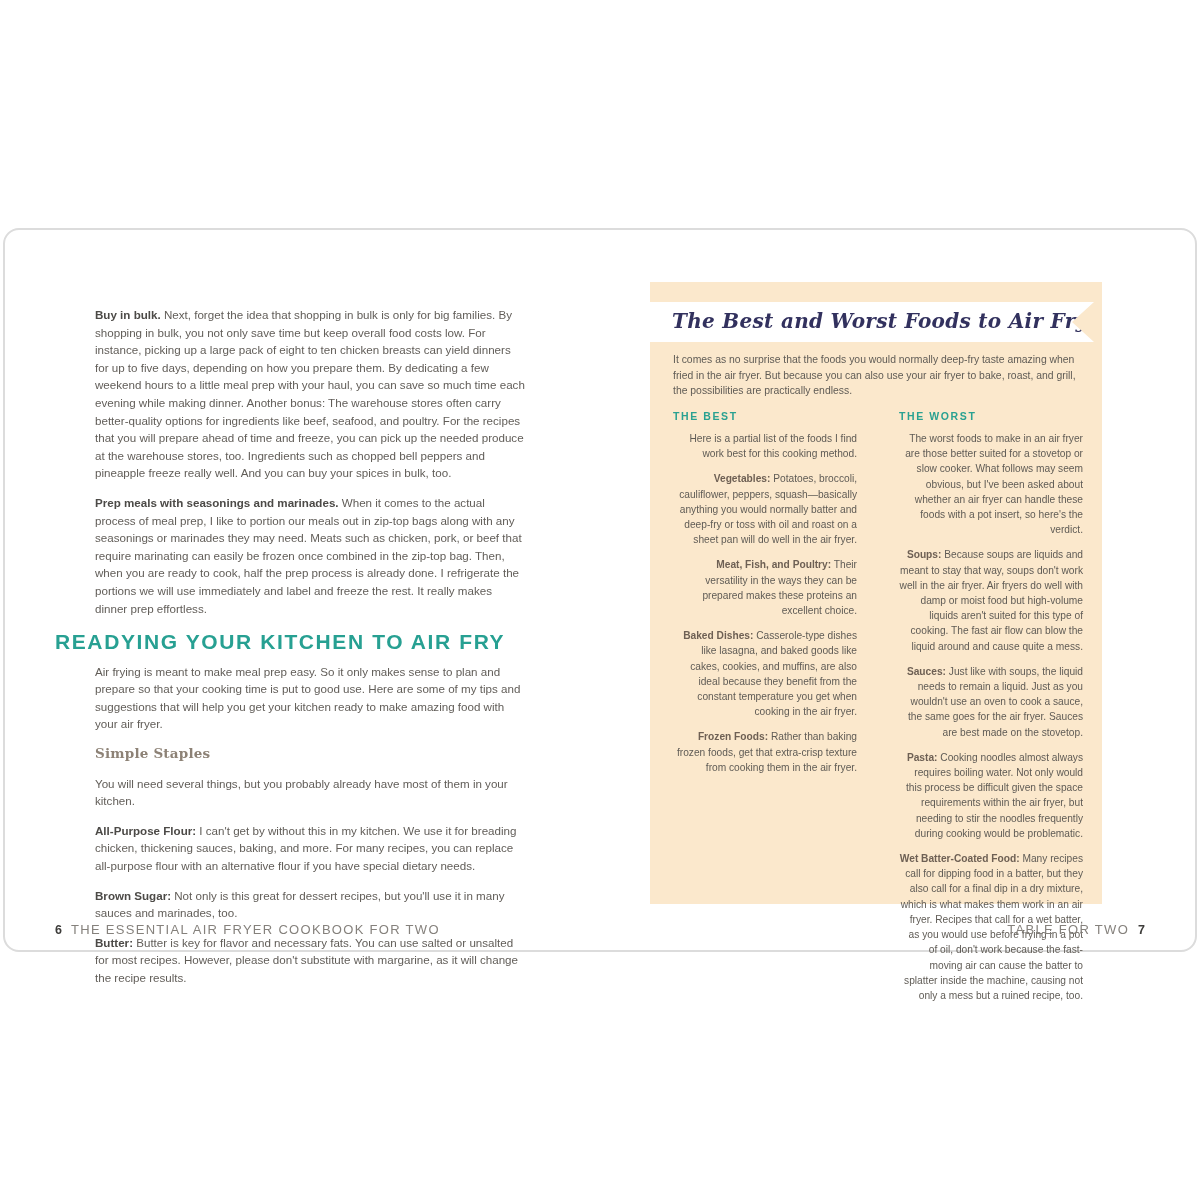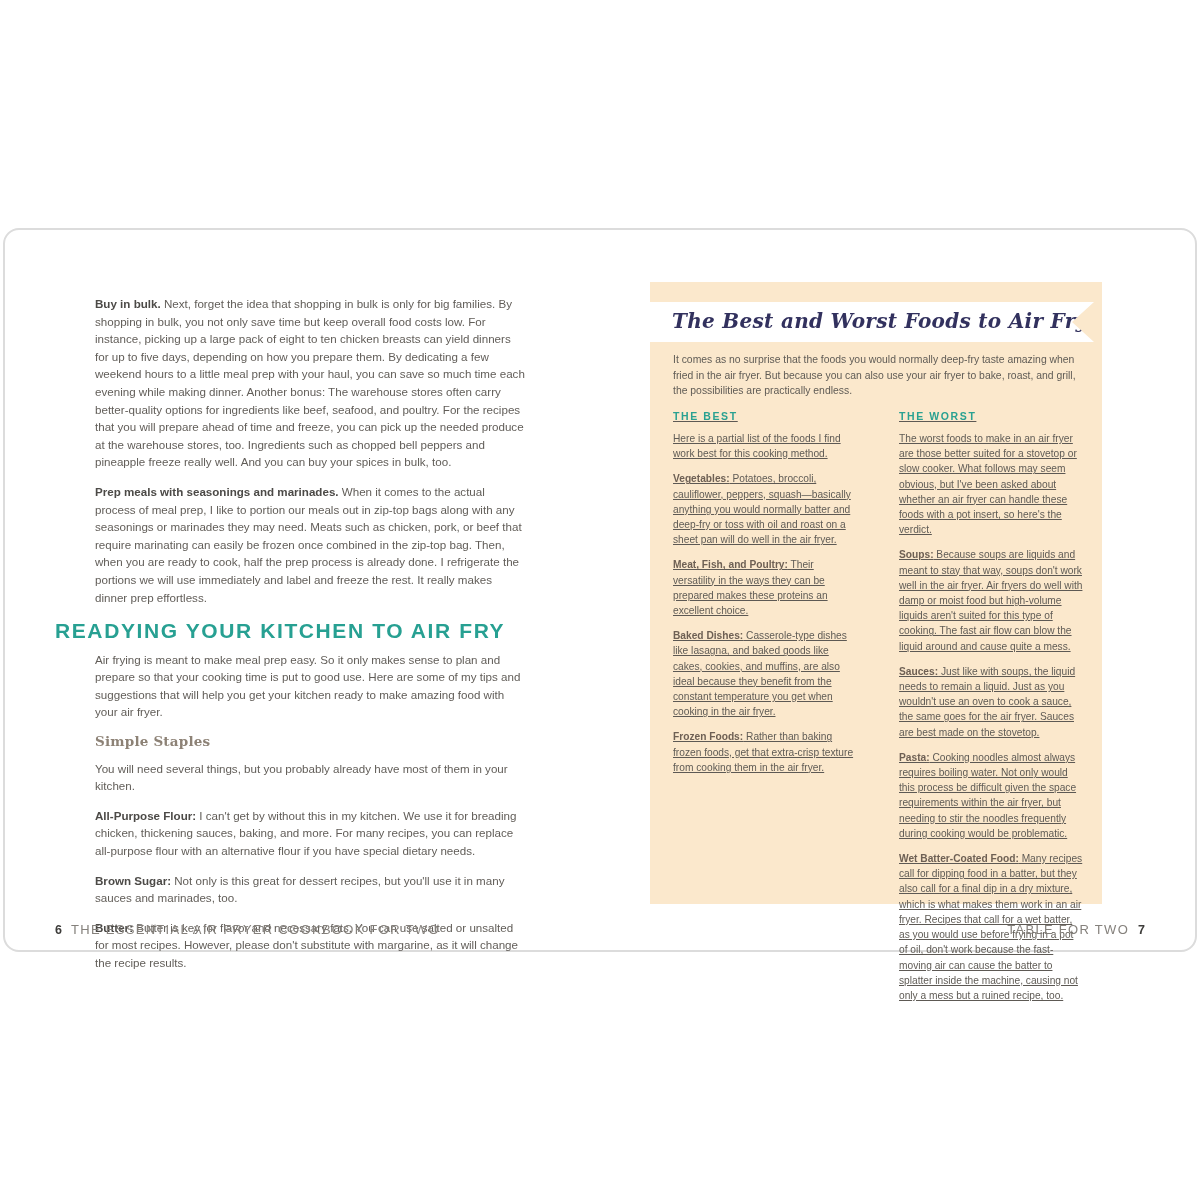--- a/index.html
+++ b/index.html
@@ -8,21 +8,21 @@
     font-family:"Liberation Sans",sans-serif;color:#5d5954;
     -webkit-font-smoothing:antialiased;
   }
   .frame{
     position:absolute;left:3px;top:228px;width:1190px;height:720px;
     border:2px solid #dcdcdc;border-radius:16px;background:#ffffff;
   }
   
   .left-page{position:absolute;left:55px;top:294px;width:470px;}
   .lp-body{font-size:11.6px;line-height:17.6px;color:#615d58;}
-  .lp-body p{margin:1px 0 12px 0;padding-left:40px;}
+  .lp-body p{margin:12px 0 12px 0;padding-left:40px;}
   .lp-body p.indent{text-indent:17px;}
   .lead{font-weight:bold;color:#4c4a47;}
   .section-heading{
     margin:16px 0 11px 0;font-size:21px;font-weight:bold;letter-spacing:1.6px;
     color:#27a092;
   }
   .sub-heading{
     margin:6px 0 9px 40px;font-family:"DejaVu Serif",serif;font-size:13.5px;
     font-weight:bold;color:#8d8276;letter-spacing:.2px;
   }
@@ -42,27 +42,27 @@
     clip-path:polygon(0 0,100% 0,calc(100% - 22px) 50%,100% 100%,0 100%);
   }
   .banner-title{
     padding:7px 0 0 22px;font-family:"DejaVu Serif",serif;font-style:italic;
     font-weight:bold;font-size:20px;color:#32315e;letter-spacing:.3px;
   }
   .box-intro{
     position:absolute;left:23px;top:70px;width:406px;
     font-size:10.4px;line-height:15.6px;color:#5f5b55;
   }
-  .columns{position:absolute;left:23px;top:128px;width:410px;display:flex;gap:42px;text-decoration:underline;}
+  .columns{position:absolute;left:23px;top:128px;width:410px;display:flex;gap:42px;}
   .col{flex:1;}
   .col-heading{
     font-size:10.5px;font-weight:bold;letter-spacing:1.6px;color:#2aa191;
     margin:0 0 9px 0;
   }
-  .col p{font-size:10.2px;line-height:15.2px;color:#5f5b55;margin:0 0 10px 0;}
+  .col p{font-size:10.2px;line-height:15.2px;color:#5f5b55;margin:0 0 10px 0;text-align:right;}
   .col .lead{color:#6e6054;}
 </style>
 </head>
 <body>
 
 <div class="frame"></div>
 
 <div class="left-page">
   <div class="lp-body">
     <p><span class="lead">Buy in bulk.</span><span> Next, forget the idea that shopping in bulk is only for big families. By shopping in bulk, you not only save time but keep overall food costs low. For instance, picking up a large pack of eight to ten chicken breasts can yield dinners for up to five days, depending on how you prepare them. By dedicating a few weekend hours to a little meal prep with your haul, you can save so much time each evening while making dinner. Another bonus: The warehouse stores often carry better-quality options for ingredients like beef, seafood, and poultry. For the recipes that you will prepare ahead of time and freeze, you can pick up the needed produce at the warehouse stores, too. Ingredients such as chopped bell peppers and pineapple freeze really well. And you can buy your spices in bulk, too.</span></p>

